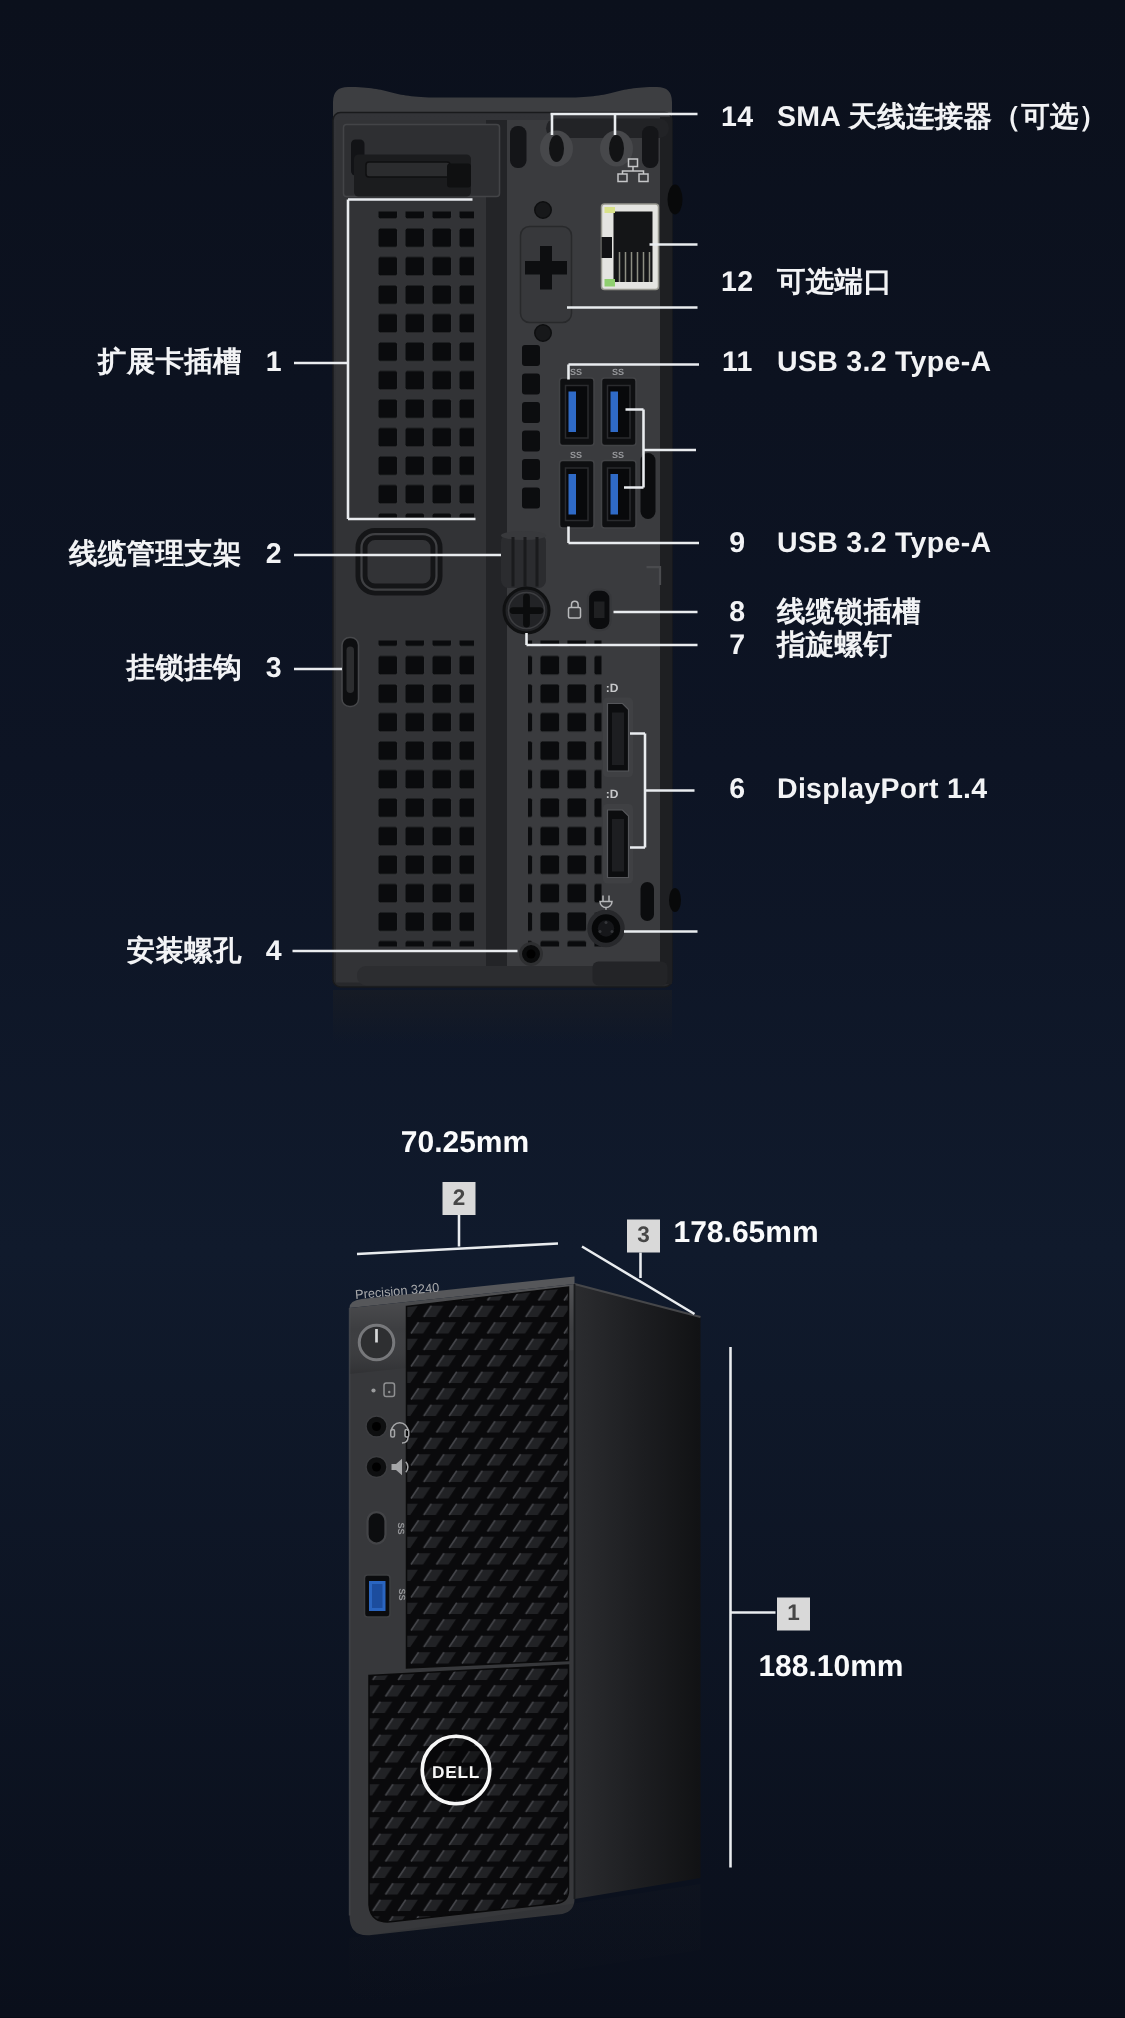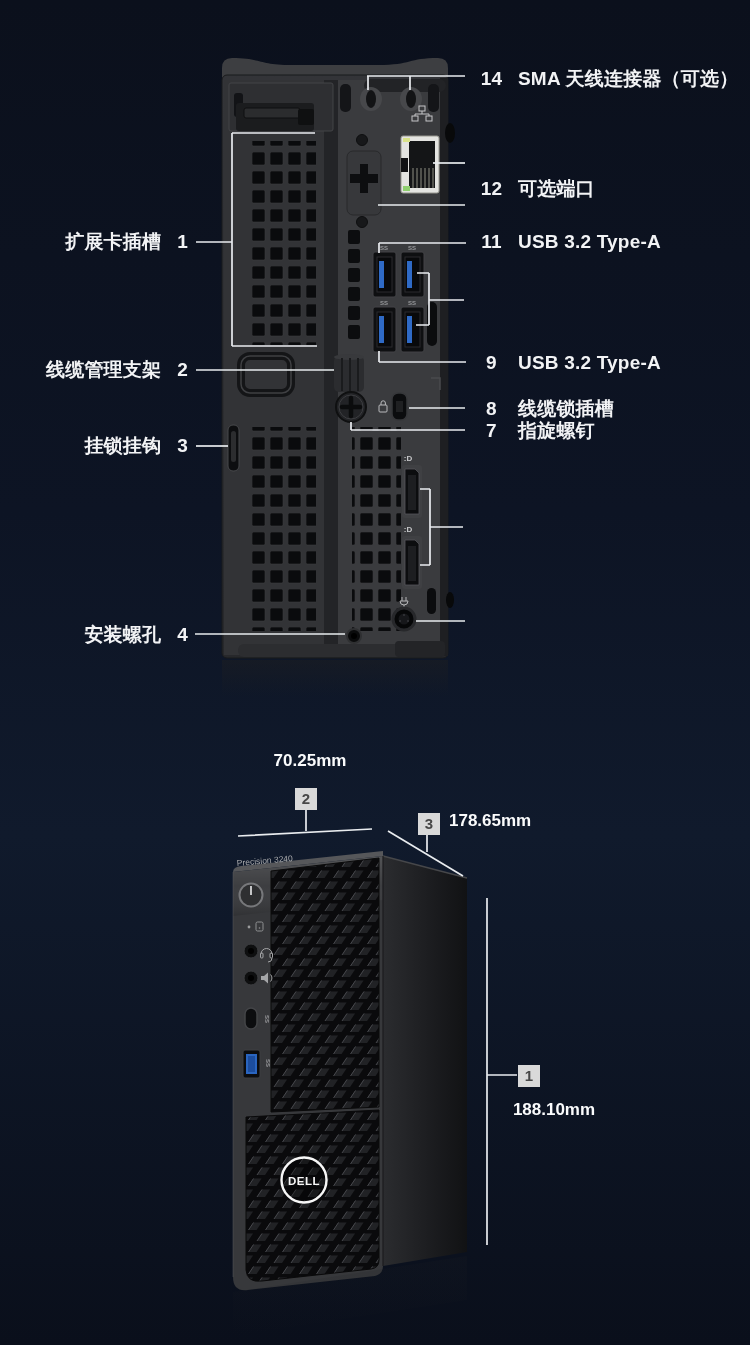--- a/index.html
+++ b/index.html
@@ -12,21 +12,21 @@
   .co{position:absolute;color:#f2f3f5;font-size:19px;font-weight:700;height:26px;line-height:26px;white-space:nowrap;letter-spacing:0.2px;}
   .co-left{left:0;width:188px;text-align:right;}
   .co-left .co-num{display:inline-block;margin-left:16px;}
   .co-right{left:466px;margin-left:12px;}
   .co-right .co-num{display:inline-block;width:27px;text-align:center;}
   .co-right .co-txt{margin-left:13px;}
   .dim-box{
     position:absolute;width:22px;height:22px;background:#d9d9d9;color:#474747;
     font-size:15px;font-weight:700;text-align:center;line-height:22px;
   }
-  .dim-val{position:absolute;color:#fafbfc;font-size:17px;font-weight:700;white-space:nowrap;}
+  .dim-val{position:absolute;color:#fafbfc;font-size:20px;font-weight:700;white-space:nowrap;}
   .dim-val.center{text-align:center;}
 </style>
 </head>
 <body>
 
 <div class="stage">
 
   <svg width="750" height="1345" viewBox="0 0 750 1345">
     <defs>
       <pattern id="ventGrid" width="18" height="19" patternUnits="userSpaceOnUse">
@@ -340,20 +340,23 @@
   </div>
   <div class="co co-right" style="top:350px">
     <span class="co-num">9</span><span class="co-txt">USB 3.2 Type-A</span>
   </div>
   <div class="co co-right" style="top:396px">
     <span class="co-num">8</span><span class="co-txt">线缆锁插槽</span>
   </div>
   <div class="co co-right" style="top:418px">
     <span class="co-num">7</span><span class="co-txt">指旋螺钉</span>
   </div>
+  <div class="co co-right" style="top:514px">
+    <span class="co-num">6</span><span class="co-txt">DisplayPort 1.4</span>
+  </div>
 
   <div class="dim-val center" style="left:240px;top:751px;width:140px">70.25mm</div>
   <div class="dim-box" style="left:295px;top:788px">2</div>
 
   <div class="dim-box" style="left:418px;top:813px">3</div>
   <div class="dim-val" style="left:449px;top:811px">178.65mm</div>
 
   <div class="dim-box" style="left:518px;top:1065px">1</div>
   <div class="dim-val center" style="left:496px;top:1100px;width:116px">188.10mm</div>
 

